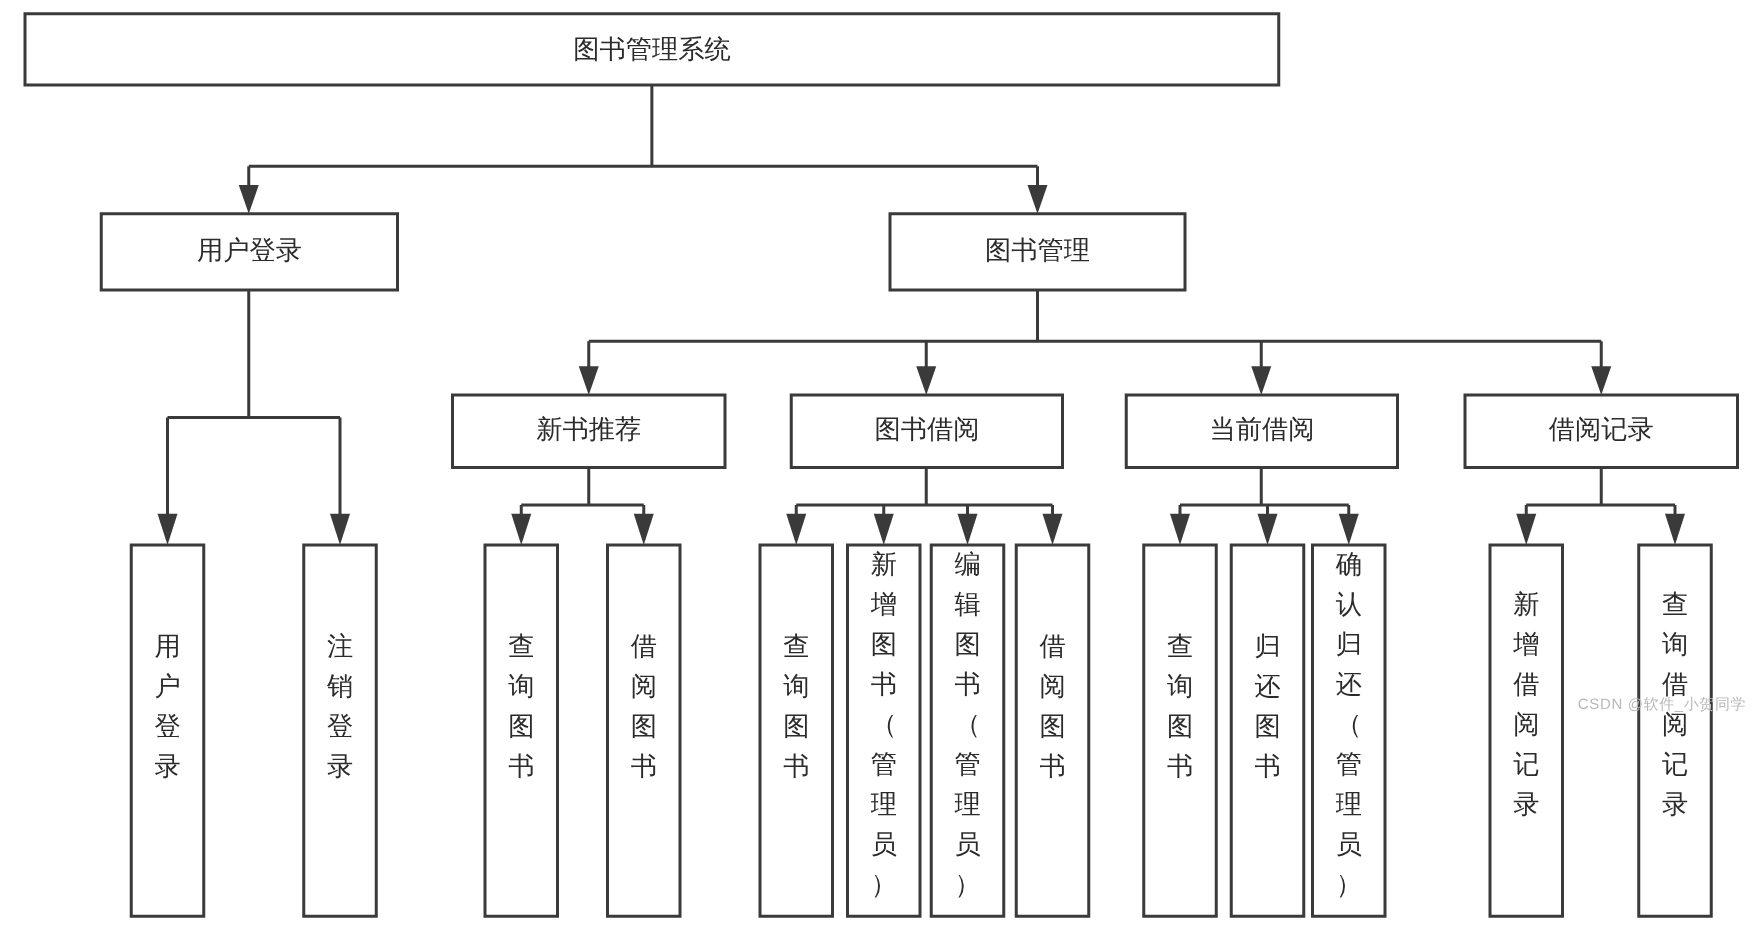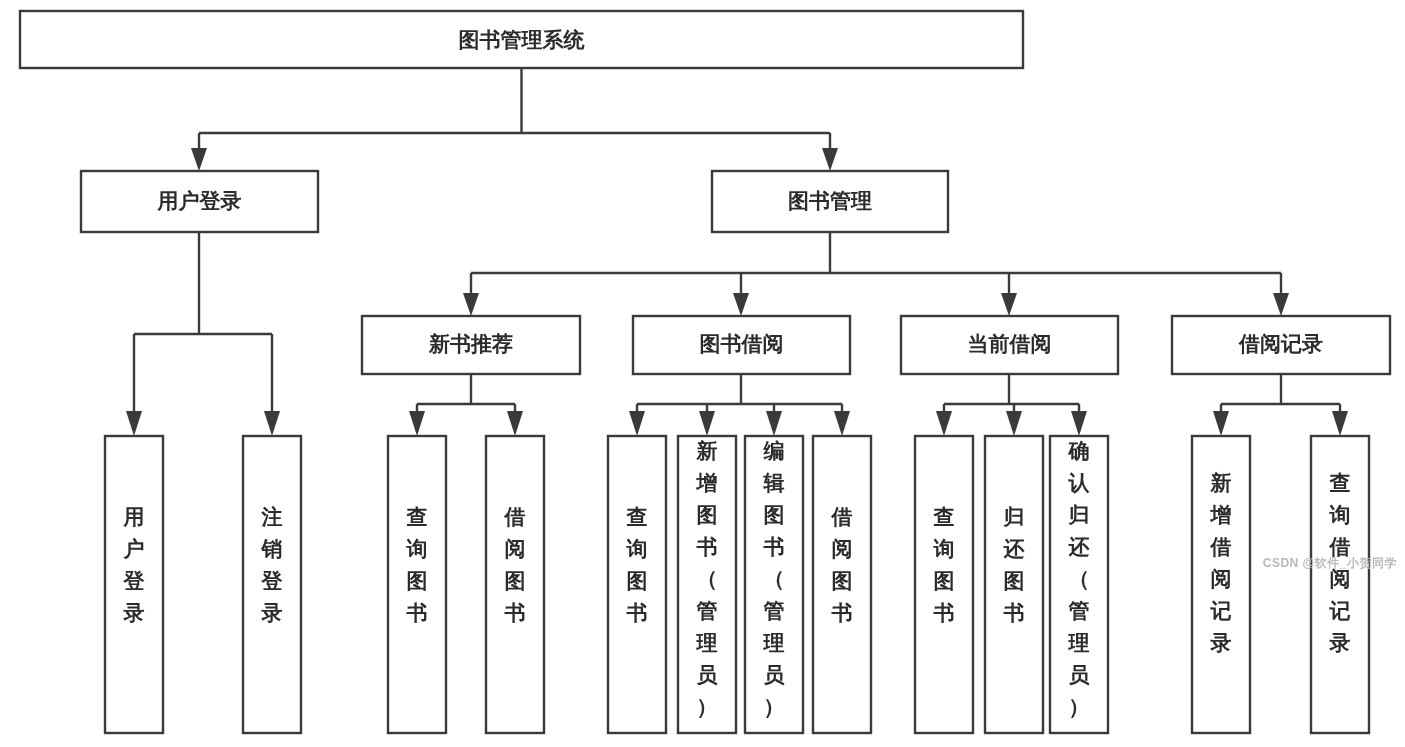--- a/index.html
+++ b/index.html
@@ -10,21 +10,20 @@
   body {
     width: 1405px;
     height: 747px;
     font-family: "Liberation Sans", "DejaVu Sans", sans-serif;
     overflow: hidden;
   }
   #diagram-root {
     position: relative;
     width: 1405px;
     height: 578px;
-    font-weight: bold;
   }
   svg.diagram {
     display: block;
     width: 1405px;
     height: 747px;
   }
   .node-box {
     fill: #ffffff;
     stroke: #3a3a3a;
     stroke-width: 2.4;

